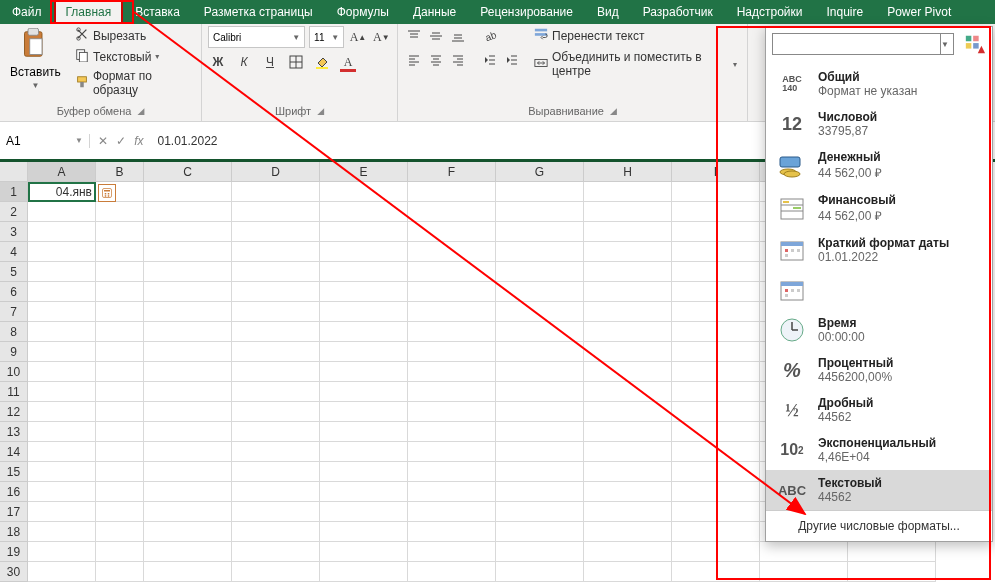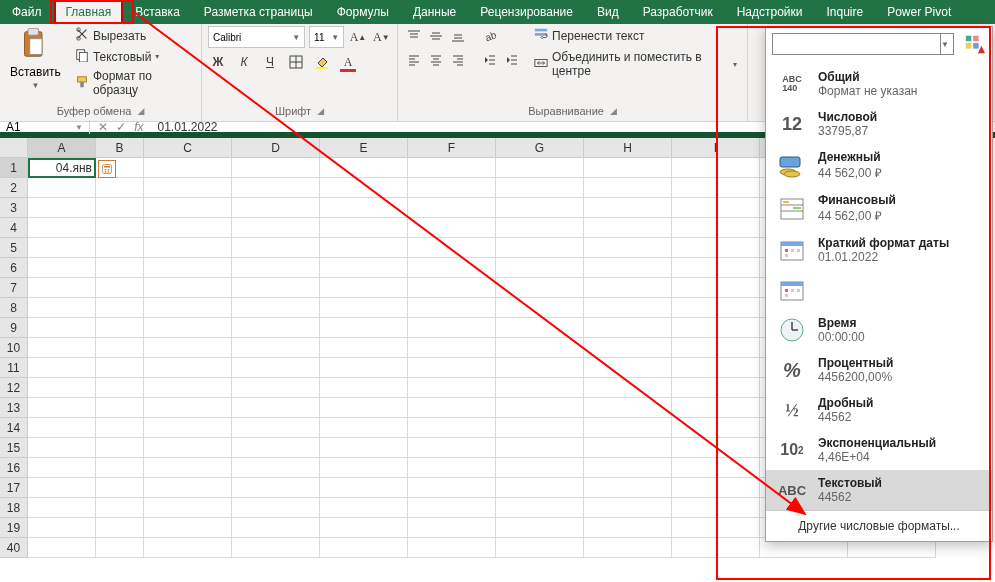--- a/index.html
+++ b/index.html
@@ -60,22 +60,22 @@
   .font-top { display: flex; align-items: center; gap: 4px; }
   .combo { border: 1px solid #c6c6c6; background: #fff; height: 22px; display: flex; align-items: center; padding: 0 4px; }
   .combo input { border: none; outline: none; font-size: 10px; width: 100%; font-family: inherit; }
   .combo .arrow { color: #666; font-size: 8px; margin-left: 2px; }
   .font-bottom { display: flex; align-items: center; gap: 6px; margin-top: 4px; }
   .icon-btn { width: 20px; height: 20px; display: flex; align-items: center; justify-content: center; cursor: pointer; color: #444; }
   .align-top, .align-bottom { display: flex; gap: 2px; }
   .align-group { display: flex; flex-direction: column; gap: 4px; }
   .wrap-merge { display: flex; flex-direction: column; gap: 4px; margin-left: 8px; }
   .formula-bar {
-    height: 16px; display: flex; align-items: center;
-    border-bottom: 6px solid #14532d;
+    height: 40px; display: flex; align-items: center;
+    border-bottom: 3px solid #14532d;
     background: #fff;
   }
   .name-box { width: 90px; border-right: 1px solid #d4d4d4; padding: 0 6px; display: flex; align-items: center; justify-content: space-between; }
   .name-box .arrow { color: #888; font-size: 8px; }
   .fx-controls { display: flex; align-items: center; gap: 8px; padding: 0 8px; color: #888; }
   .formula-input { flex: 1; padding: 0 6px; color: #333; }
   .sheet-area { position: relative; }
   .col-headers { display: flex; height: 20px; }
   .corner { width: 28px; background: #e6e6e6; border-right: 1px solid #ccc; border-bottom: 1px solid #ccc; }
   .col-h { background: #e6e6e6; border-right: 1px solid #ccc; border-bottom: 1px solid #ccc; text-align: center; font-size: 12px; color: #333; line-height: 20px; }
@@ -607,21 +607,21 @@
         <div class="cell" style="width: 88px;"></div>
         <div class="cell" style="width: 88px;"></div>
         <div class="cell" style="width: 88px;"></div>
         <div class="cell" style="width: 88px;"></div>
         <div class="cell" style="width: 88px;"></div>
         <div class="cell" style="width: 88px;"></div>
         <div class="cell" style="width: 88px;"></div>
         <div class="cell" style="width: 88px;"></div>
       </div>
       <div class="row">
-        <div class="row-h">40</div>
+        <div class="row-h">30</div>
         <div class="cell" style="width: 68px;"></div>
         <div class="cell" style="width: 48px;"></div>
         <div class="cell" style="width: 88px;"></div>
         <div class="cell" style="width: 88px;"></div>
         <div class="cell" style="width: 88px;"></div>
         <div class="cell" style="width: 88px;"></div>
         <div class="cell" style="width: 88px;"></div>
         <div class="cell" style="width: 88px;"></div>
         <div class="cell" style="width: 88px;"></div>
         <div class="cell" style="width: 88px;"></div>

